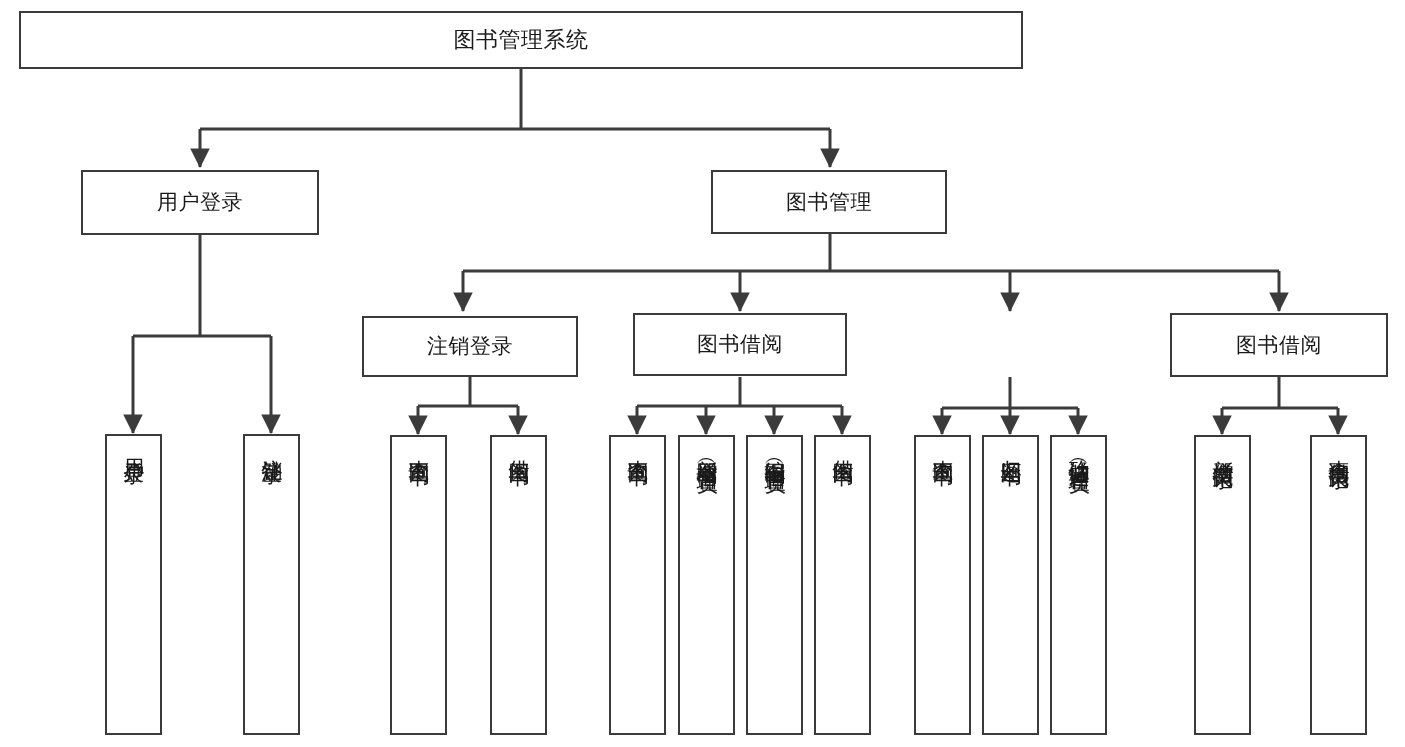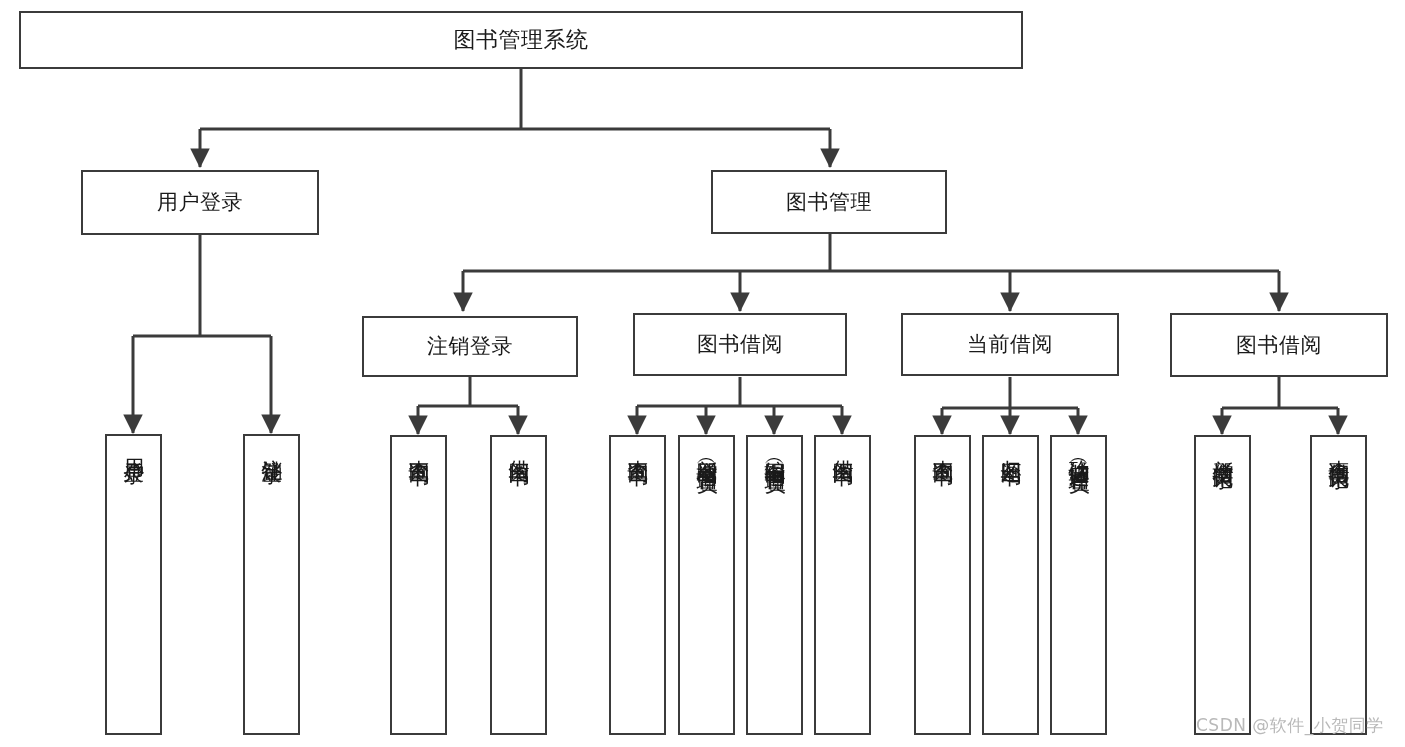--- a/index.html
+++ b/index.html
@@ -136,23 +136,20 @@
   <div class="node horiz" style="left:711px; top:170px; width:236px; height:64px;">
     <span class="label">图书管理</span>
   </div>
 
   <div class="node horiz" style="left:362px; top:316px; width:216px; height:61px;">
     <span class="label">注销登录</span>
   </div>
   <div class="node horiz" style="left:633px; top:313px; width:214px; height:63px;">
     <span class="label">图书借阅</span>
   </div>
-  <div class="node horiz" style="left:901px; top:313px; width:218px; height:63px;">
-    <span class="label">当前借阅</span>
-  </div>
   <div class="node horiz" style="left:1170px; top:313px; width:218px; height:64px;">
     <span class="label">图书借阅</span>
   </div>
 
   <div class="node vert" style="left:105px; top:434px; width:57px; height:301px;">
     <span class="label">用户登录</span>
   </div>
   <div class="node vert" style="left:243px; top:434px; width:57px; height:301px;">
     <span class="label">注销登录</span>
   </div>
@@ -187,15 +184,14 @@
     <span class="label">确认归还（管理员）</span>
   </div>
 
   <div class="node vert" style="left:1194px; top:435px; width:57px; height:300px;">
     <span class="label">新增借阅记录</span>
   </div>
   <div class="node vert" style="left:1310px; top:435px; width:57px; height:300px;">
     <span class="label">查询借阅记录</span>
   </div>
 
-  <div class="watermark" style="left:1196px; top:714px;">CSDN @软件_小贺同学</div>
 
 </div>
 
 </body></html>

